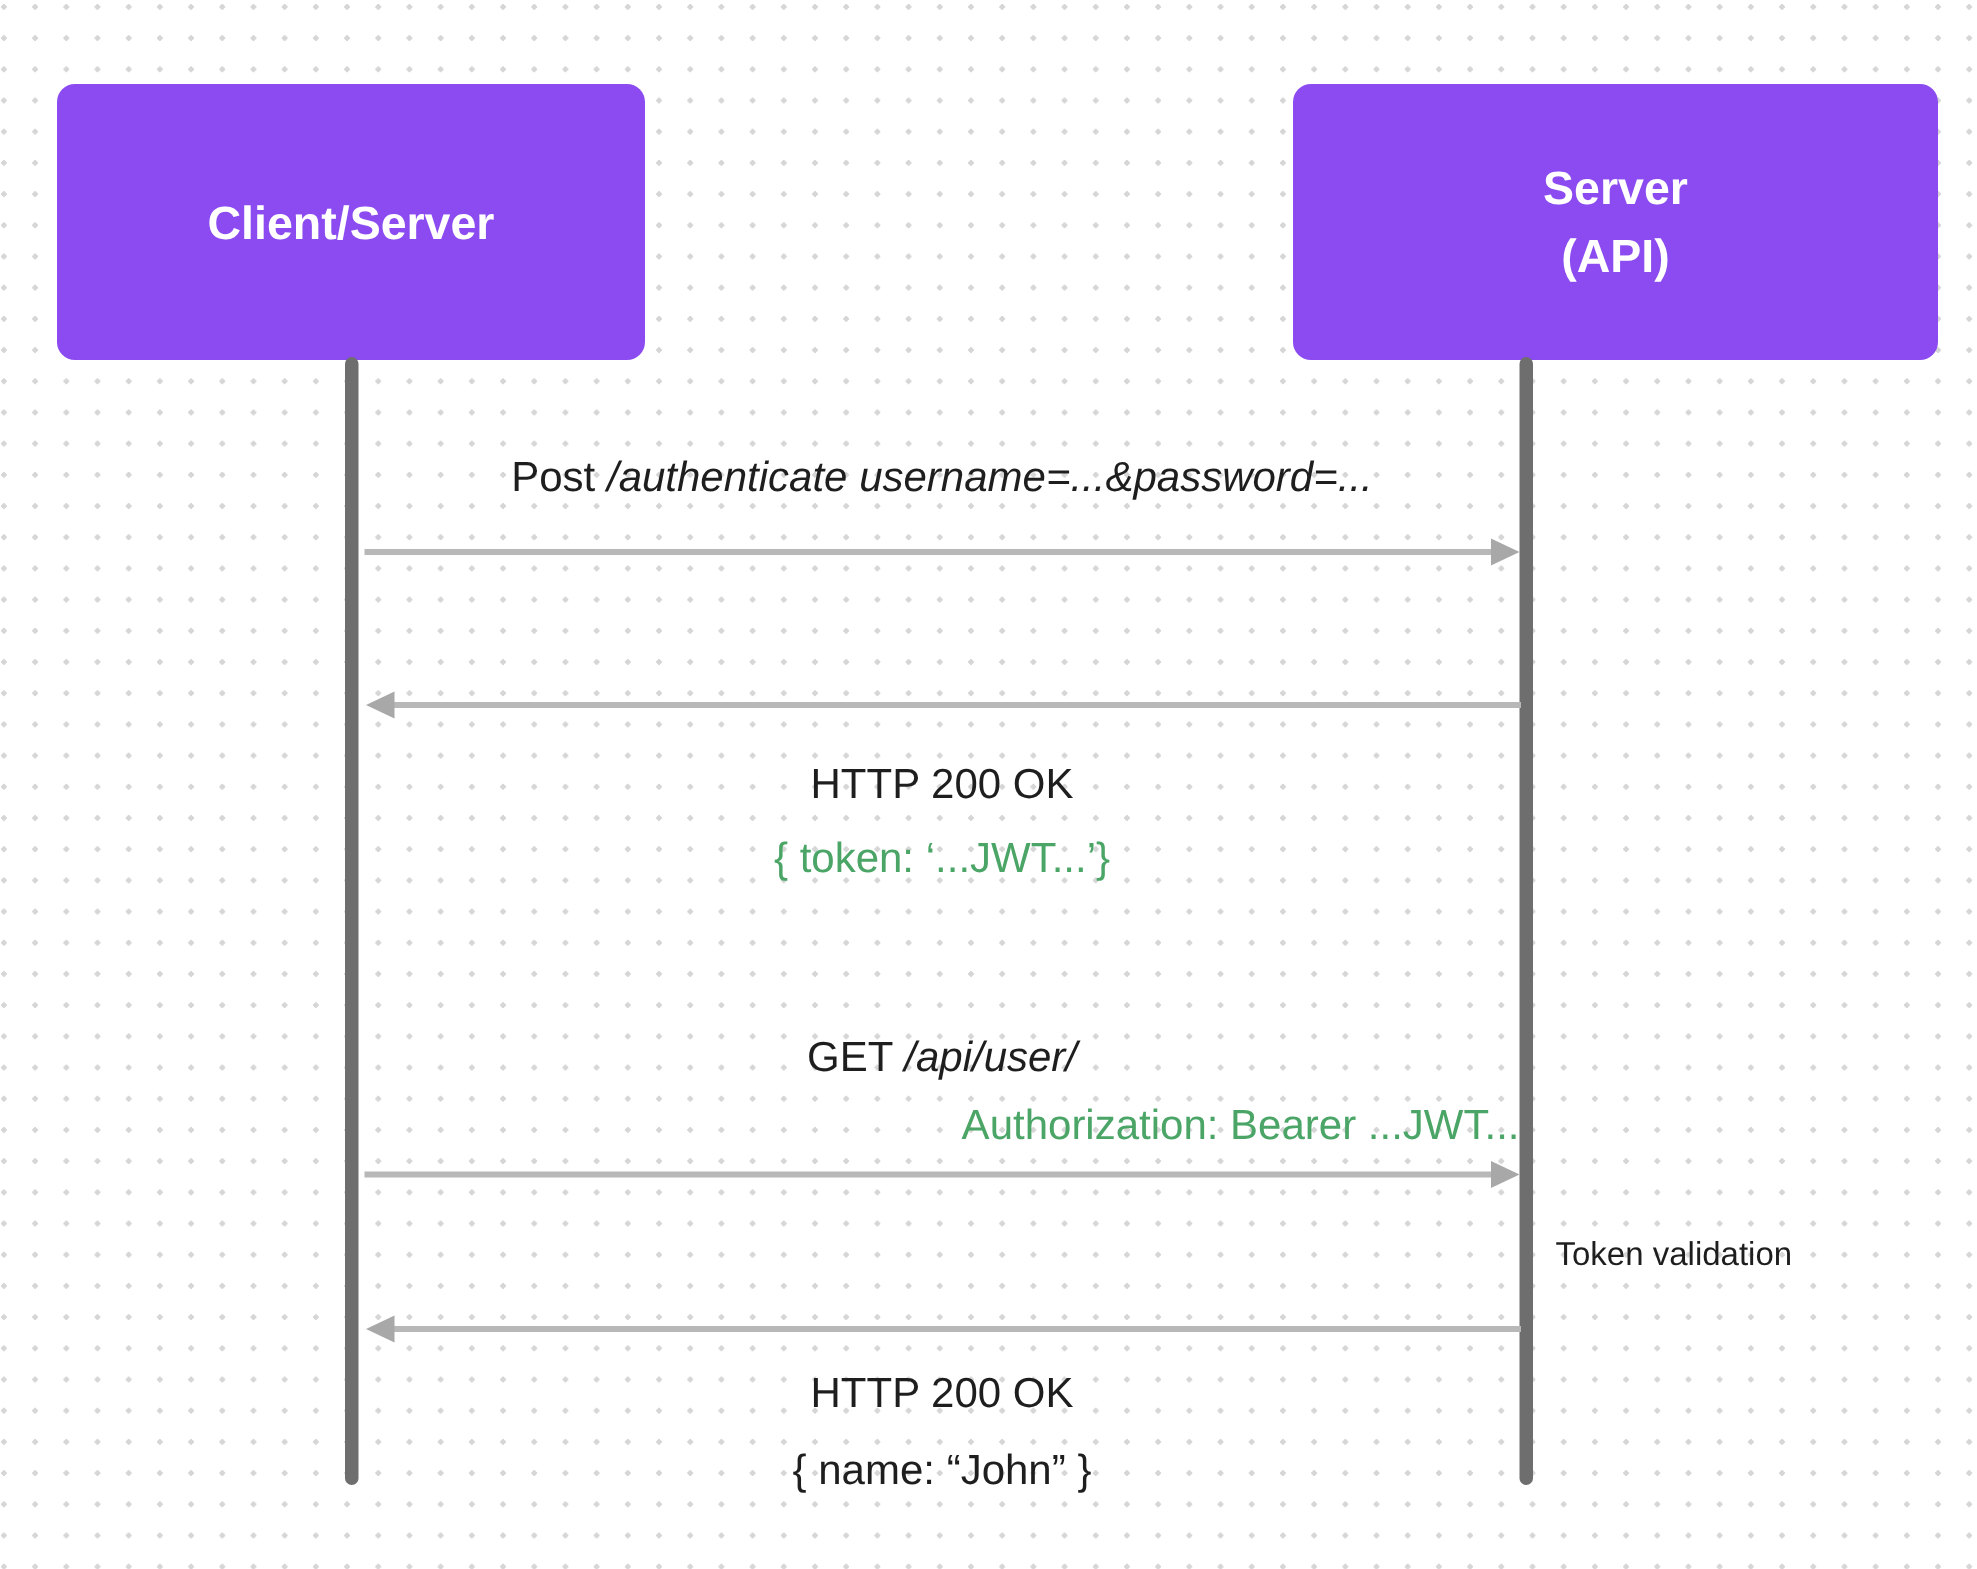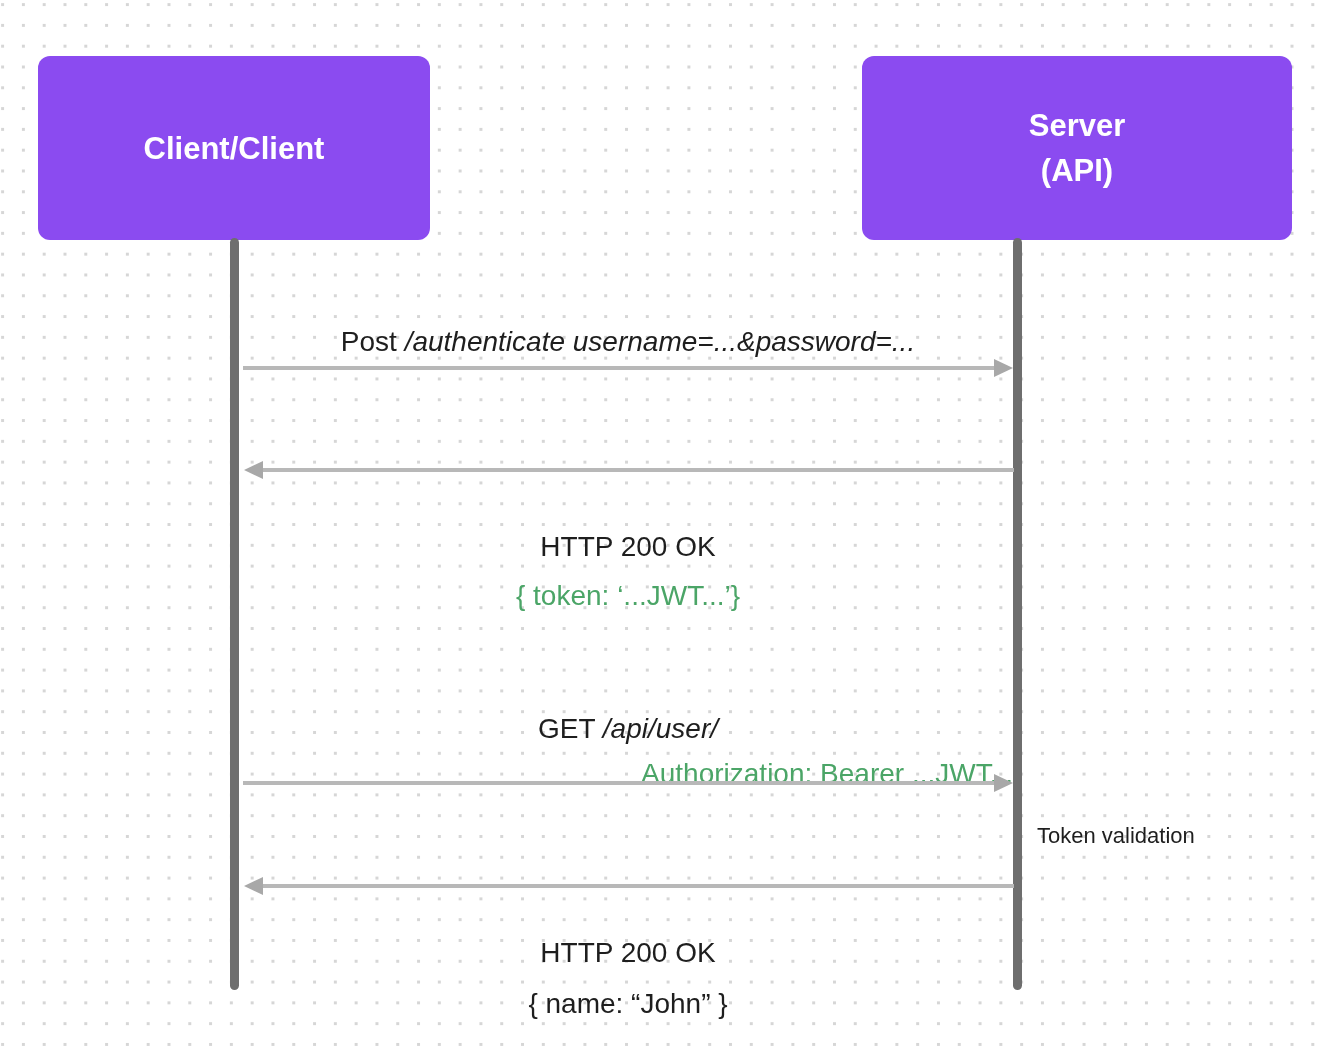--- a/index.html
+++ b/index.html
@@ -77,21 +77,20 @@
   
   .msg-text {
     position: absolute;
     left: 243px;
     width: 770px;
     text-align: center;
     font-size: 28px;
     line-height: 34px;
     color: var(--text-dark, #1e1e1e);
     white-space: nowrap;
-    margin-top: 24px;
   }
   .msg-text .italic { font-style: italic; }
   .msg-text.green { color: var(--text-green, #4ba567); }
   .label-m1  { top: 301px; }
   .label-m2a { top: 506px; }
   .label-m2b { top: 555px; }
   .label-m3a { top: 688px; }
   .label-m3b { top: 733px; text-align: right; }
   .label-m4a { top: 912px; }
   .label-m4b { top: 963px; text-align: center; }
@@ -106,21 +105,21 @@
     color: var(--text-dark, #1e1e1e);
     white-space: nowrap;
   }
 </style>
 </head>
 <body style="--background: #ffffff; --dot: #d6d6d6; --actor-fill: #8b4bf0; --actor-text: #ffffff; --lifeline: #6e6e6e; --arrow-shaft: #b8b8b8; --arrow-head: #a8a8a8; --text-dark: #1e1e1e; --text-green: #4ba567;">
 
 <div class="canvas">
 
   <div class="actor-box actor-client">
-    <div>Client/Client</div>
+    <div>Client/Server</div>
   </div>
   <div class="actor-box actor-server">
     <div>Server</div>
     <div>(API)</div>
   </div>
 
   <div class="lifeline lifeline-client"></div>
   <div class="lifeline lifeline-server"></div>
 
   <div class="msg-text label-m1">

